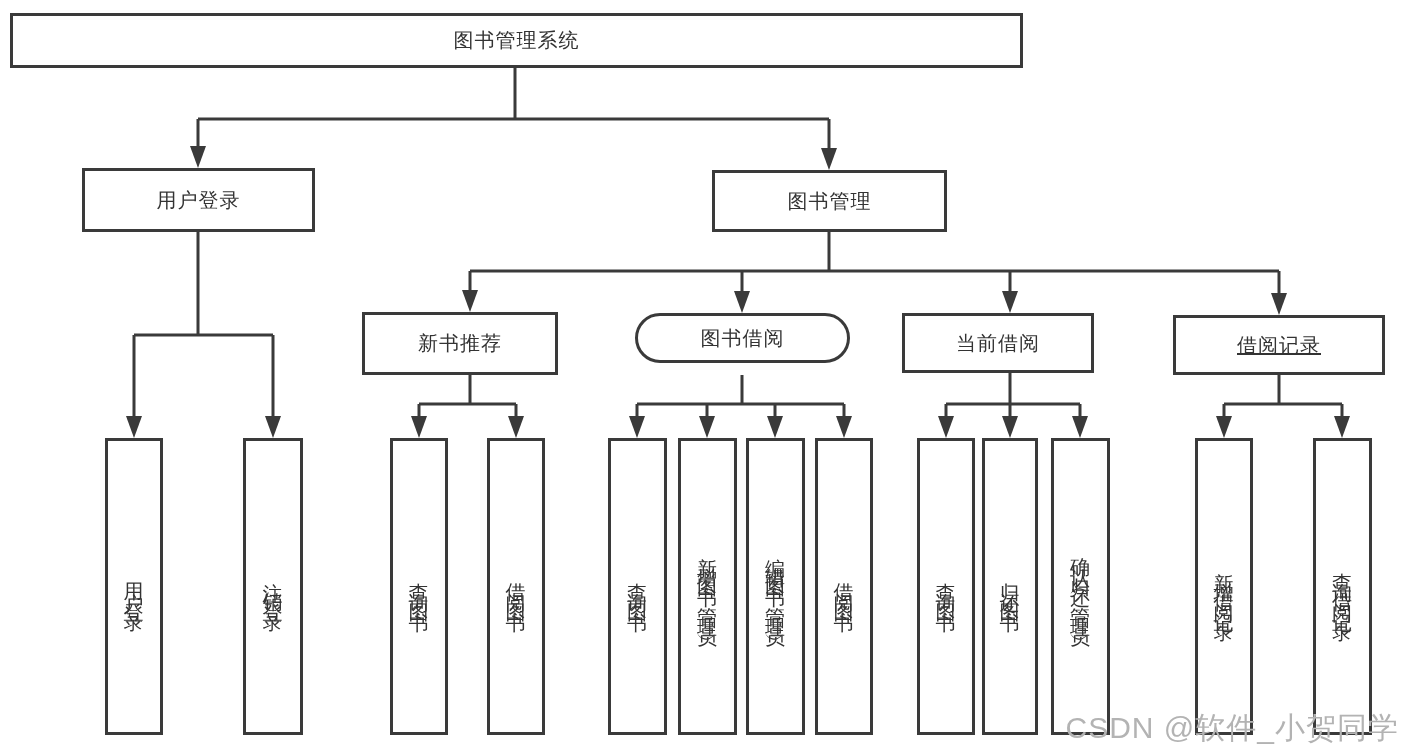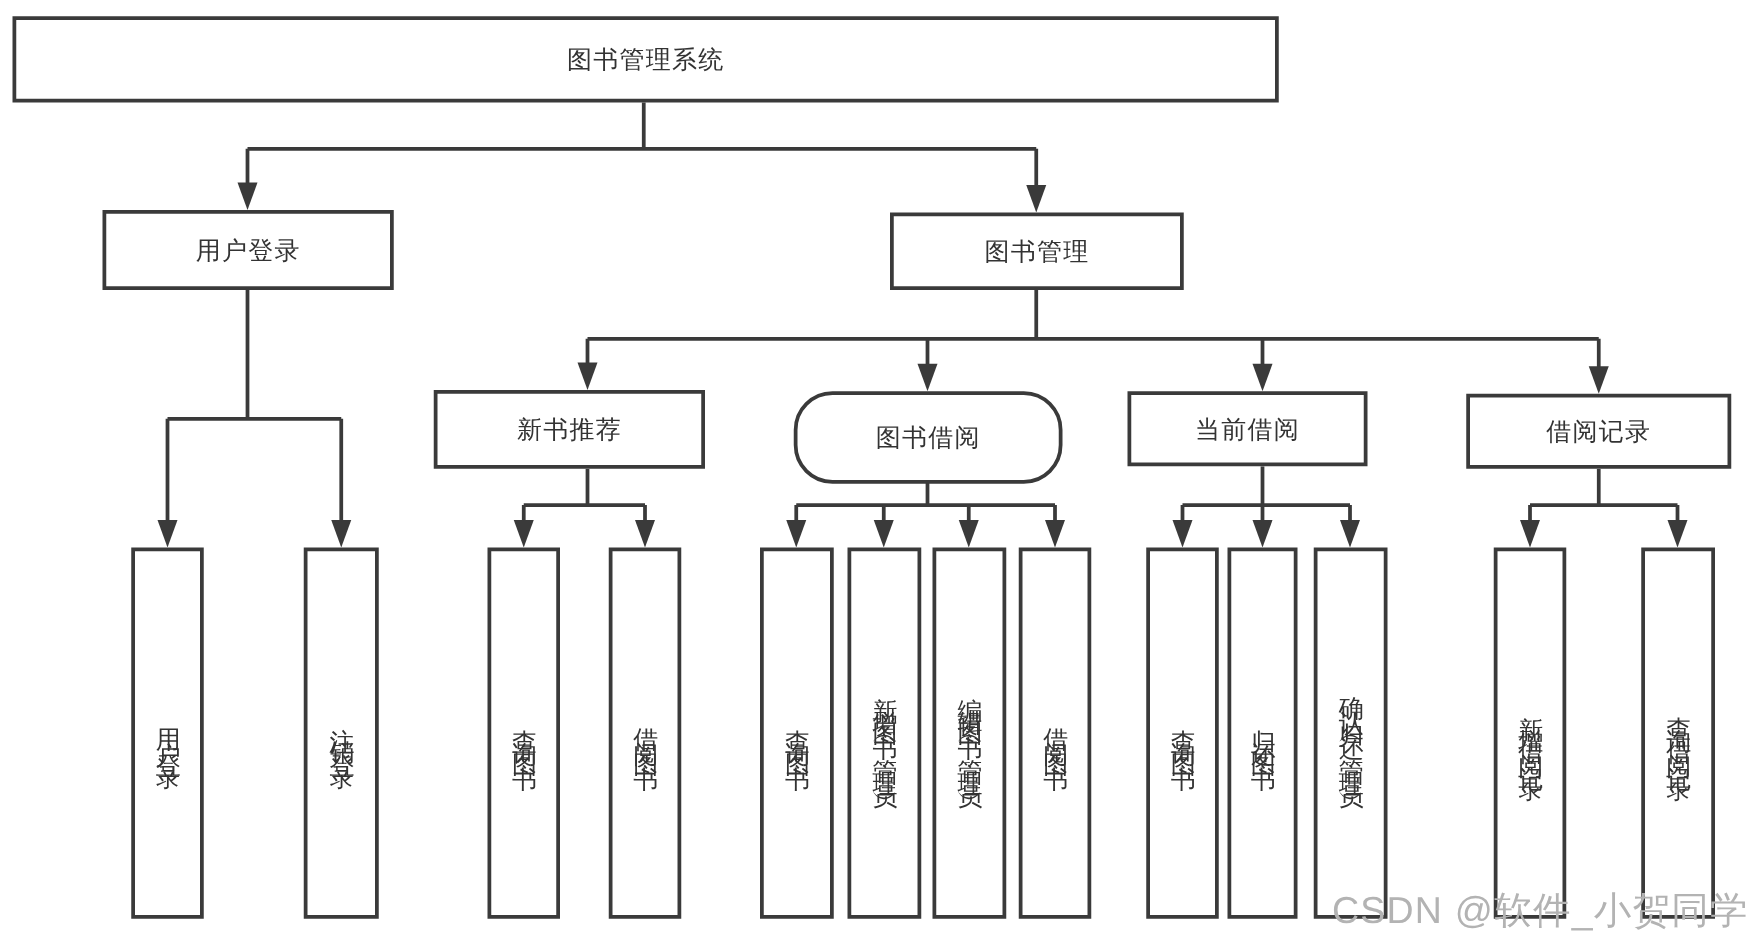--- a/index.html
+++ b/index.html
@@ -74,41 +74,41 @@
     <path d="M1010 373 V404 M946 404 H1080 M946 404 V422 M1010 404 V422 M1080 404 V422"></path>
     <polygon points="938,416 954,416 946,438"></polygon>
     <polygon points="1002,416 1018,416 1010,438"></polygon>
     <polygon points="1072,416 1088,416 1080,438"></polygon>
 
     <path d="M1279 375 V404 M1224 404 H1342 M1224 404 V422 M1342 404 V422"></path>
     <polygon points="1216,416 1232,416 1224,438"></polygon>
     <polygon points="1334,416 1350,416 1342,438"></polygon>
   </svg>
 
-  <div class="node" style="left:10px;top:13px;width:1013px;height:69px;text-align:right;">
+  <div class="node" style="left:10px;top:13px;width:1013px;height:55px;text-align:right;">
     <span class="hlabel">图书管理系统</span>
   </div>
 
   <div class="node" style="left:82px;top:168px;width:233px;height:64px;">
     <span class="hlabel">用户登录</span>
   </div>
   <div class="node" style="left:712px;top:170px;width:235px;height:62px;justify-content:center;">
     <span class="hlabel">图书管理</span>
   </div>
 
-  <div class="node" style="left:347px;top:312px;width:217px;height:63px;">
+  <div class="node" style="left:362px;top:312px;width:196px;height:63px;">
     <span class="hlabel">新书推荐</span>
   </div>
-  <div class="node" style="left:635px;top:313px;width:215px;height:74px;border-radius:31px;">
+  <div class="node" style="left:635px;top:313px;width:215px;height:50px;border-radius:31px;">
     <span class="hlabel">图书借阅</span>
   </div>
   <div class="node" style="left:902px;top:313px;width:192px;height:60px;">
     <span class="hlabel">当前借阅</span>
   </div>
-  <div class="node" style="left:1173px;top:315px;width:212px;height:60px;">
+  <div class="node" style="left:1173px;top:315px;width:212px;height:60px;text-decoration:underline;">
     <span class="hlabel">借阅记录</span>
   </div>
 
   <div class="node" style="left:105px;top:438px;width:58px;height:297px;">
     <span class="vlabel">用户登录</span>
   </div>
   <div class="node" style="left:243px;top:438px;width:60px;height:297px;">
     <span class="vlabel">注销登录</span>
   </div>
 

